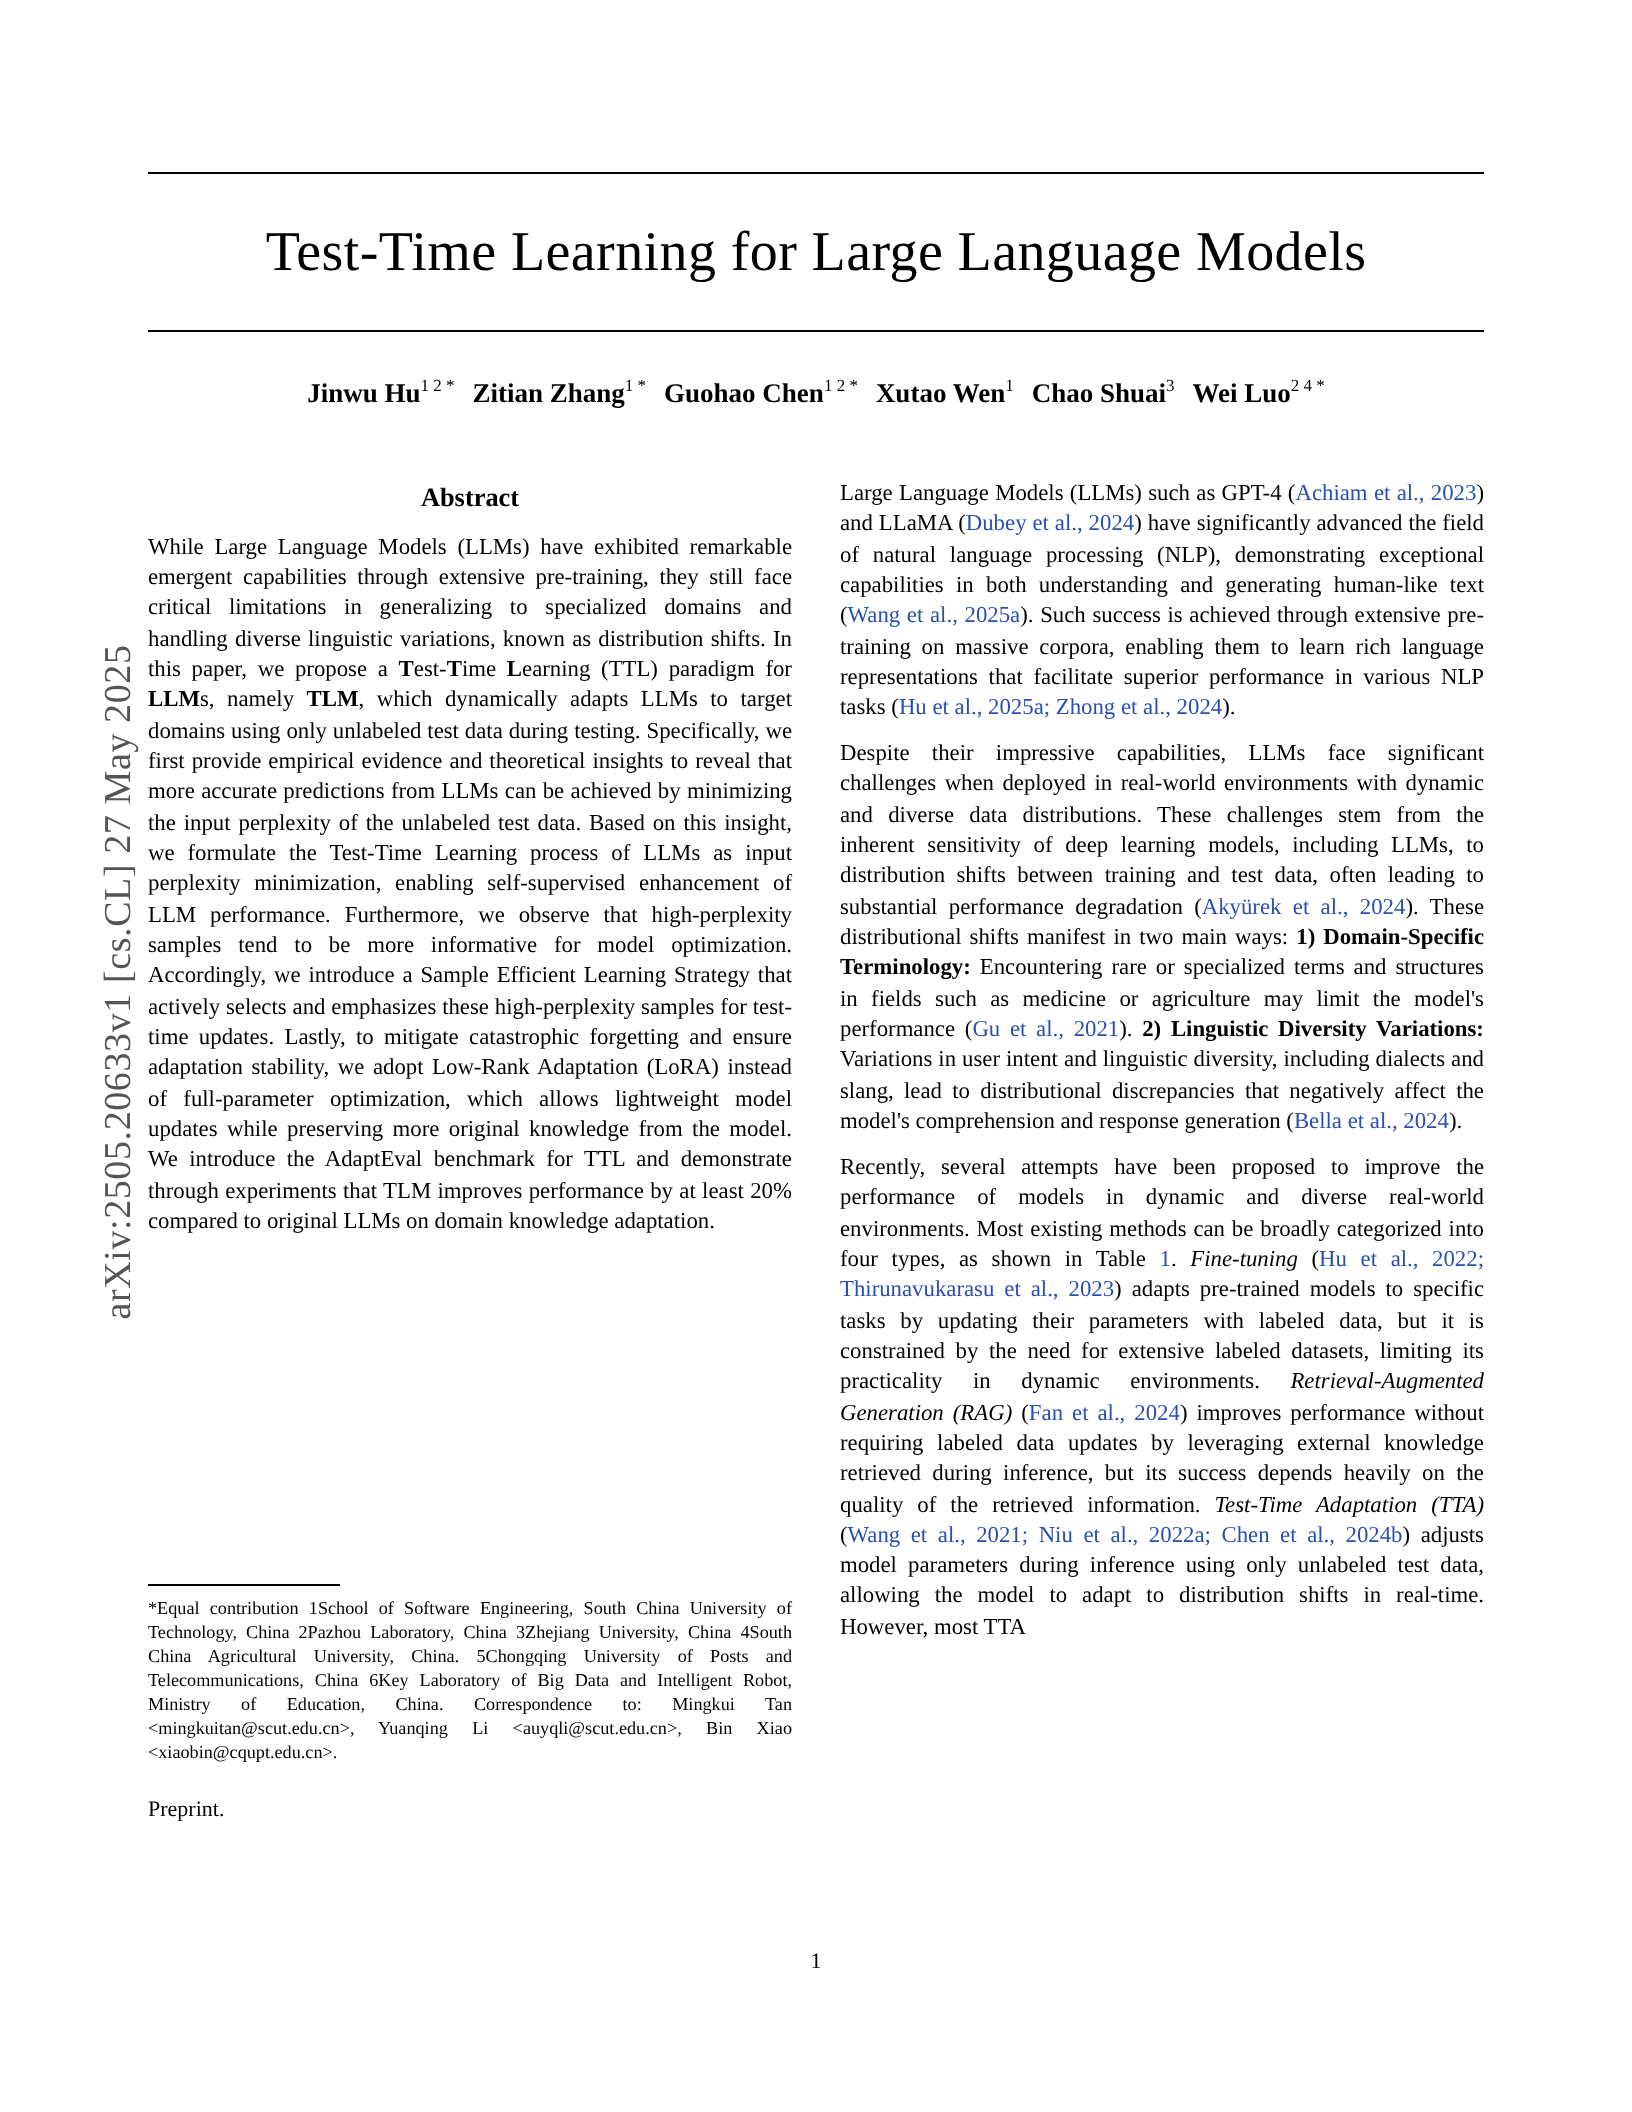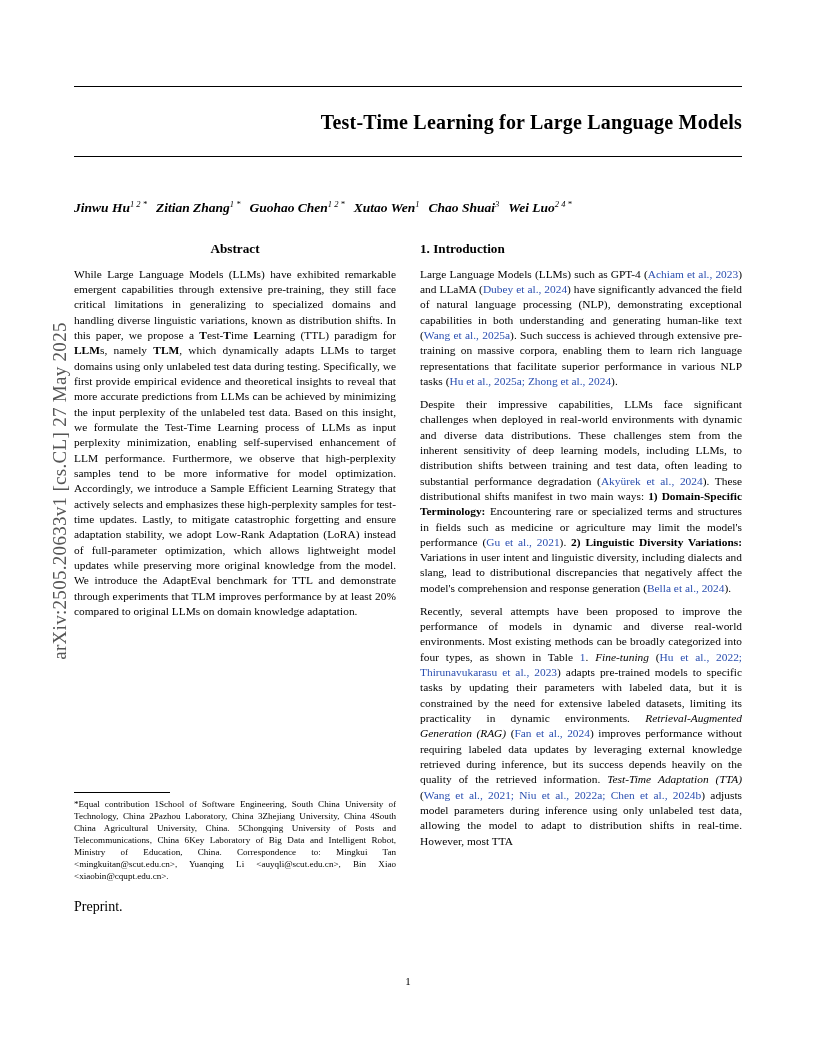--- a/index.html
+++ b/index.html
@@ -43,34 +43,34 @@
     width: 668px;
   }
 
   .rule {
     border-top: 1px solid #000;
     height: 0;
     margin: 0;
   }
 
   .title {
-    text-align: right;
-    font-size: 20px;
-    font-weight: bold;
+    text-align: center;
+    font-size: 28px;
+    font-weight: normal;
     letter-spacing: 0.2px;
     margin: 24px 0 22px 0;
   }
 
   .authors {
+    text-align: center;
     font-size: 13.5px;
     font-weight: bold;
     line-height: 1.55;
-    margin-top: 40px;
+    margin-top: 20px;
     margin-bottom: 0;
-    font-style: italic;
   }
   .authors sup {
     font-weight: normal;
     font-size: 8.5px;
     vertical-align: super;
   }
   .authors .sep { display: inline-block; width: 9px; }
 
   .cols {
     position: absolute;
@@ -112,21 +112,21 @@
     line-height: 1.32;
     text-align: justify;
   }
   .footnote-rule {
     border-top: 1px solid #000;
     width: 96px;
     margin-bottom: 5px;
   }
   .preprint {
     margin-top: 16px;
-    font-size: 14px;
+    font-size: 11px;
     text-align: left;
   }
 
   .pagenum {
     position: absolute;
     left: 0;
     right: 0;
     top: 975px;
     text-align: center;
     font-size: 11px;
@@ -152,21 +152,20 @@
   </div>
 
   <div class="cols">
 
     <div class="col col-left">
       <h2 class="sec abs">Abstract</h2>
       <p>While Large Language Models (LLMs) have exhibited remarkable emergent capabilities through extensive pre-training, they still face critical limitations in generalizing to specialized domains and handling diverse linguistic variations, known as distribution shifts. In this paper, we propose a <b>T</b>est-<b>T</b>ime <b>L</b>earning (TTL) paradigm for <b>LLM</b>s, namely <b>TLM</b>, which dynamically adapts LLMs to target domains using only unlabeled test data during testing. Specifically, we first provide empirical evidence and theoretical insights to reveal that more accurate predictions from LLMs can be achieved by minimizing the input perplexity of the unlabeled test data. Based on this insight, we formulate the Test-Time Learning process of LLMs as input perplexity minimization, enabling self-supervised enhancement of LLM performance. Furthermore, we observe that high-perplexity samples tend to be more informative for model optimization. Accordingly, we introduce a Sample Efficient Learning Strategy that actively selects and emphasizes these high-perplexity samples for test-time updates. Lastly, to mitigate catastrophic forgetting and ensure adaptation stability, we adopt Low-Rank Adaptation (LoRA) instead of full-parameter optimization, which allows lightweight model updates while preserving more original knowledge from the model. We introduce the AdaptEval benchmark for TTL and demonstrate through experiments that TLM improves performance by at least 20% compared to original LLMs on domain knowledge adaptation.</p>
     </div>
 
     <div class="col col-right">
-      <h2 class="sec">1. Introduction</h2>
       <p>Large Language Models (LLMs) such as GPT-4 (<span style="color:#2b4fb0">Achiam et al., 2023</span>) and LLaMA (<span style="color:#2b4fb0">Dubey et al., 2024</span>) have significantly advanced the field of natural language processing (NLP), demonstrating exceptional capabilities in both understanding and generating human-like text (<span style="color:#2b4fb0">Wang et al., 2025a</span>). Such success is achieved through extensive pre-training on massive corpora, enabling them to learn rich language representations that facilitate superior performance in various NLP tasks (<span style="color:#2b4fb0">Hu et al., 2025a; Zhong et al., 2024</span>).</p>
       <p>Despite their impressive capabilities, LLMs face significant challenges when deployed in real-world environments with dynamic and diverse data distributions. These challenges stem from the inherent sensitivity of deep learning models, including LLMs, to distribution shifts between training and test data, often leading to substantial performance degradation (<span style="color:#2b4fb0">Akyürek et al., 2024</span>). These distributional shifts manifest in two main ways: <span style="font-weight:bold">1) Domain-Specific Terminology:</span> Encountering rare or specialized terms and structures in fields such as medicine or agriculture may limit the model's performance (<span style="color:#2b4fb0">Gu et al., 2021</span>). <span style="font-weight:bold">2) Linguistic Diversity Variations:</span> Variations in user intent and linguistic diversity, including dialects and slang, lead to distributional discrepancies that negatively affect the model's comprehension and response generation (<span style="color:#2b4fb0">Bella et al., 2024</span>).</p>
       <p>Recently, several attempts have been proposed to improve the performance of models in dynamic and diverse real-world environments. Most existing methods can be broadly categorized into four types, as shown in Table <span style="color:#2b4fb0">1</span>. <span style="font-style:italic">Fine-tuning</span> (<span style="color:#2b4fb0">Hu et al., 2022; Thirunavukarasu et al., 2023</span>) adapts pre-trained models to specific tasks by updating their parameters with labeled data, but it is constrained by the need for extensive labeled datasets, limiting its practicality in dynamic environments. <span style="font-style:italic">Retrieval-Augmented Generation (RAG)</span> (<span style="color:#2b4fb0">Fan et al., 2024</span>) improves performance without requiring labeled data updates by leveraging external knowledge retrieved during inference, but its success depends heavily on the quality of the retrieved information. <span style="font-style:italic">Test-Time Adaptation (TTA)</span> (<span style="color:#2b4fb0">Wang et al., 2021; Niu et al., 2022a; Chen et al., 2024b</span>) adjusts model parameters during inference using only unlabeled test data, allowing the model to adapt to distribution shifts in real-time. However, most TTA</p>
     </div>
 
   </div>
 
   <div class="footnote-wrap">
     <div class="footnote-rule"></div>
     <div>*Equal contribution  1School of Software Engineering, South China University of Technology, China 2Pazhou Laboratory, China 3Zhejiang University, China 4South China Agricultural University, China. 5Chongqing University of Posts and Telecommunications, China 6Key Laboratory of Big Data and Intelligent Robot, Ministry of Education, China. Correspondence to: Mingkui Tan &lt;mingkuitan@scut.edu.cn&gt;, Yuanqing Li &lt;auyqli@scut.edu.cn&gt;, Bin Xiao &lt;xiaobin@cqupt.edu.cn&gt;.</div>

